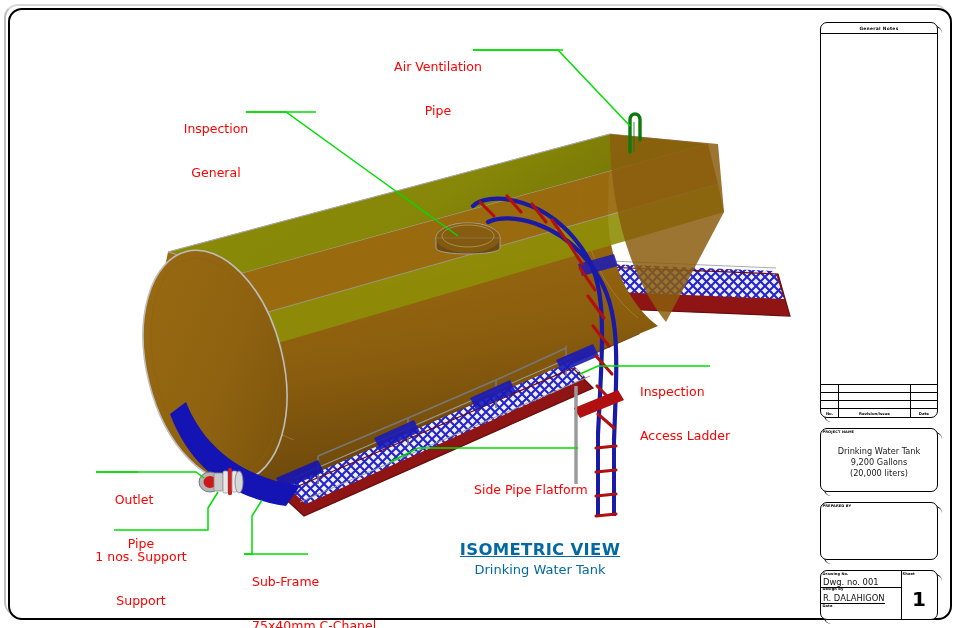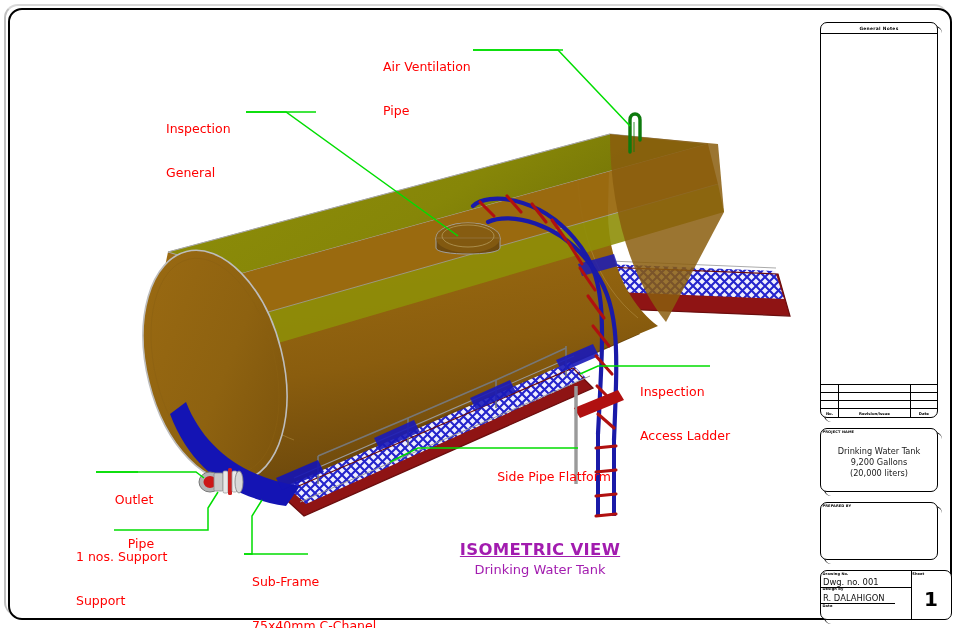--- a/index.html
+++ b/index.html
@@ -15,25 +15,25 @@
       border-left:2px solid #bfbfbf;border-top:2px solid #d8d8d8;border-radius:14px;
       box-sizing:border-box;}
 
   
   #canvas{position:absolute;left:18px;top:16px;width:795px;height:596px;overflow:hidden;}
   #canvas svg{position:absolute;left:0;top:0;}
 
   
   .anno{position:absolute;color:#ff0000;font-size:12.5px;line-height:14.5px;
         white-space:pre;font-family:"DejaVu Sans","Liberation Sans",sans-serif;}
-  .anno.r{text-align:left;}
+  .anno.r{text-align:center;}
   .anno.l{text-align:left;}
 
   
-  #caption{position:absolute;left:400px;top:540px;width:280px;text-align:center;color:#a21caf;}
+  #caption{position:absolute;left:400px;top:540px;width:280px;text-align:center;color:#0369a1;}
   #caption .ttl{font-size:16.5px;font-weight:bold;text-decoration:underline;
       letter-spacing:.3px;display:block;}
   #caption .s1{font-size:13px;display:block;margin-top:3px;}
   #caption .s2{font-size:13px;display:block;margin-top:1px;}
 
   
   #tblock{position:absolute;left:820px;top:22px;width:124px;height:582px;}
   .tb-box{position:absolute;border:1.6px solid #000;border-radius:7px;
       box-sizing:border-box;background:#fff;}
   .tb-shadow{position:absolute;border-left:1.4px solid #000;border-top:1.4px solid #000;
@@ -259,21 +259,21 @@
   <div class="anno r" style="left:166px;top:93px;width:100px;">
     <div>Inspection</div>
     <div>General</div>
   </div>
 
   <div class="anno l" style="left:640px;top:356px;width:140px;">
     <div>Inspection</div>
     <div>Access Ladder</div>
   </div>
 
-  <div class="anno l" style="left:474px;top:441px;width:160px;text-align:center;">
+  <div class="anno l" style="left:474px;top:454px;width:160px;">
     <div>Side Pipe Flatform</div>
   </div>
 
   <div class="anno l" style="left:94px;top:464px;width:80px;text-align:center;">
     <div>Outlet</div>
     <div style="padding-left:14px;">Pipe</div>
   </div>
 
   <div class="anno r" style="left:76px;top:521px;width:130px;">
     <div>1 nos. Support</div>
@@ -330,21 +330,21 @@
       </div>
     </div>
 
     <div class="tb-shadow" style="left:4px;top:484px;width:118px;height:58px;"></div>
     <div class="tb-box" style="left:0;top:480px;width:118px;height:58px;">
       <div class="micro mlab">PREPARED BY</div>
       <div style="position:absolute;left:4px;top:14px;right:4px;font-size:7px;"></div>
     </div>
 
     <div class="tb-shadow" style="left:4px;top:552px;width:118px;height:50px;"></div>
-    <div class="tb-box" style="left:0;top:548px;width:132px;height:50px;overflow:hidden;">
+    <div class="tb-box" style="left:0;top:548px;width:118px;height:50px;overflow:hidden;">
       <div class="dwg-grid">
         <div class="dg-left">
           <div class="dg-r1">
             <div class="micro mlab">Drawing No.</div>
             <div class="dg-val">Dwg. no. 001</div>
           </div>
           <div class="dg-r2">
             <div class="micro mlab">Design by</div>
             <div class="dg-val">R. DALAHIGON</div>
           </div>

